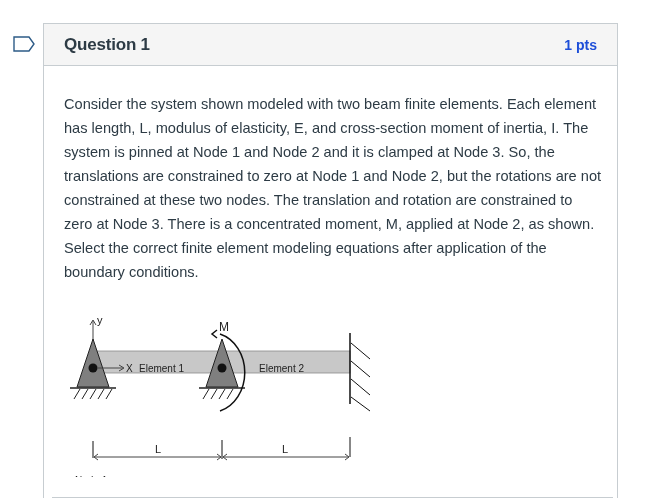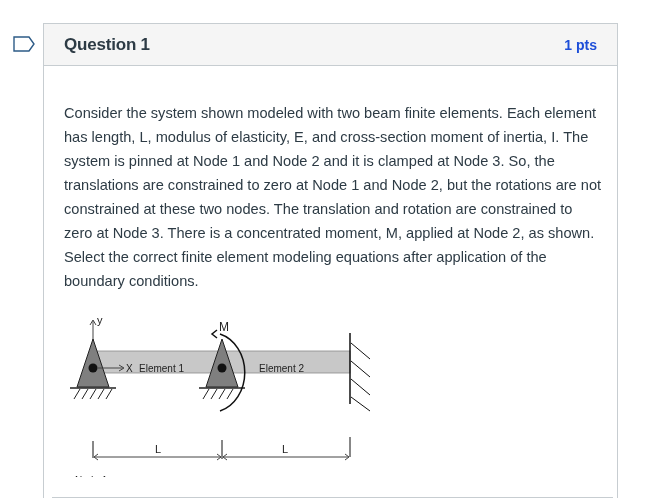--- a/index.html
+++ b/index.html
@@ -18,21 +18,21 @@
     background: #fff;
   }
   .header {
     height: 42px; background: #f5f5f5; border-bottom: 1px solid #c7cdd1;
     display: flex; align-items: center; justify-content: space-between;
     padding: 0 20px 0 20px; box-sizing: border-box;
   }
   .q-title { font-weight: bold; font-size: 17px; color: #2d3b45; letter-spacing: -0.2px; }
   .q-pts { font-weight: bold; font-size: 14px; color: #1d4ed8; }
   .body-text {
-    position: absolute; left: 20px; top: 77px; width: 540px;
+    position: absolute; left: 20px; top: 68px; width: 540px;
     font-size: 14.6px; line-height: 24px; color: #2d3b45;
   }
   .body-text p { margin: 0; }
   .figure { position: absolute; left: 16px; top: 283px; width: 330px; height: 170px; }
   .divider {
     position: absolute; left: 8px; top: 473px; width: 561px; height: 1px; background: #c7cdd1;
   }
 </style>
 </head>
 <body>

